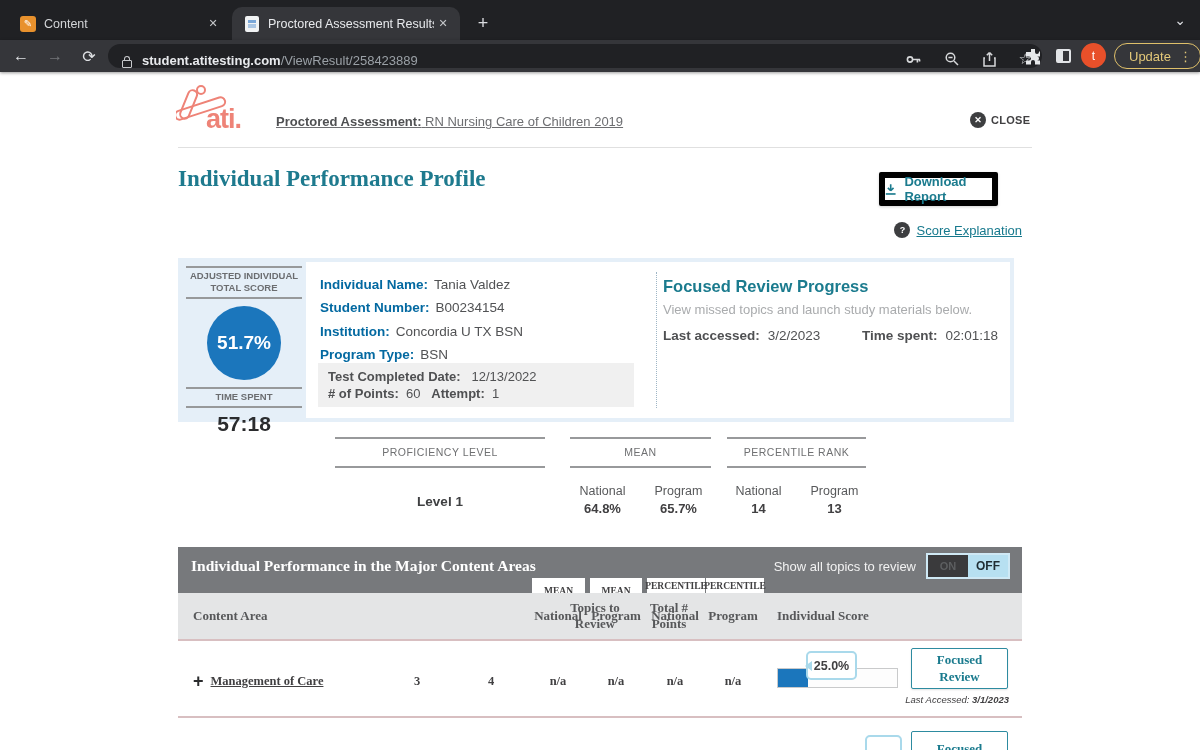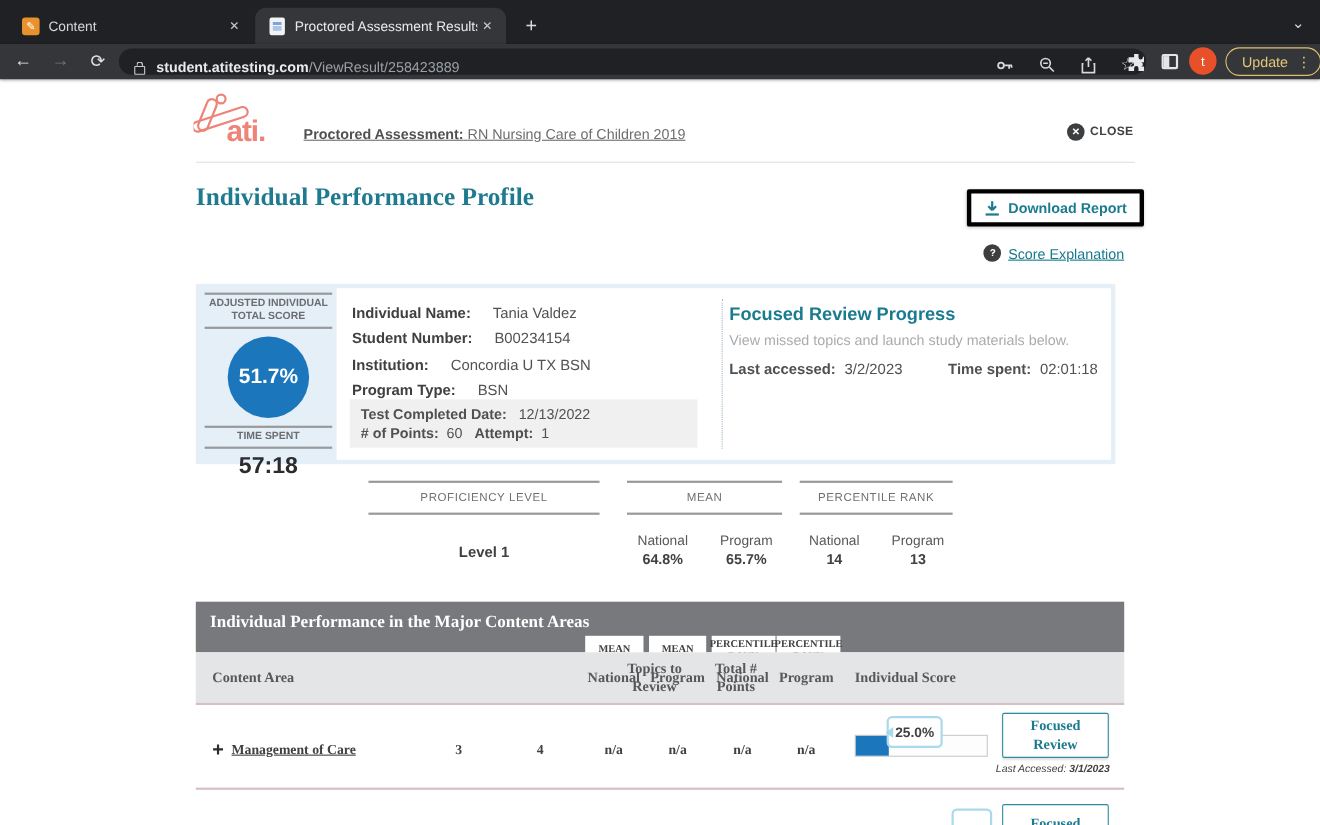--- a/index.html
+++ b/index.html
@@ -56,37 +56,37 @@
 
   .assess-line { left:276px; top:42px; font-size:13px; color:#6d6e71;text-decoration:underline; }
   .assess-line b { color:#4f5052; }
   .close-btn { left:970px; top:40px; display:flex; align-items:center; gap:5px; cursor:pointer; }
   .circle-ic { width:16px; height:16px; border-radius:50%; background:#3d3e40; color:#fff;
     display:flex; align-items:center; justify-content:center; font-size:9px; font-weight:bold; flex:none; }
   .close-txt { font-size:11px; font-weight:bold; color:#414042; letter-spacing:.3px; }
   .head-rule { left:178px; top:75px; width:854px; border-top:1px solid #e0e0e0; }
 
   .h1 { left:178px; top:94px; font-family:"Liberation Serif", serif; font-size:23px; color:#1e7a8e; }
-  .dl-btn { left:879px; top:100px; width:161px; height:34px; background:#fff; border:4px solid #000000;
+  .dl-btn { left:879px; top:100px; width:119px; height:34px; background:#fff; border:6px solid #000000;
     border-radius:2px; box-shadow:0 1px 3px rgba(0,0,0,.18); display:flex; align-items:center;
     justify-content:center; gap:8px; color:#1b7b8e; font-size:13px; font-weight:bold; cursor:pointer; }
   .score-exp { left:890px; top:150px; width:132px; display:flex; align-items:center; gap:6px; justify-content:flex-end; }
   .score-exp a { color:#17798d; font-size:13px; }
 
   
   .panel { left:178px; top:186px; width:836px; height:164px; background:#e5eff8; }
   .score-col { position:absolute; left:8px; top:8px; width:116px; text-align:center; }
   .mini-rule { border-top:2px solid #97999b; }
   .mini-label { font-size:9.5px; font-weight:bold; color:#6b6d70; padding:2px 0 3px; line-height:1.25; }
   .big-circle { width:74px; height:74px; border-radius:50%; background:#1b76bc; color:#fff;
     font-size:19px; font-weight:bold; display:flex; align-items:center; justify-content:center; margin:7px auto 7px; }
   .time-val { font-size:21px; font-weight:bold; color:#2b2c2e; padding-top:4px; }
   .info-box { position:absolute; left:128px; top:4px; right:4px; bottom:4px; background:#fff; }
   .info-row { position:absolute; left:14px; font-size:13.5px; color:#515254; }
-  .info-row b { color:#404040; margin-right:20px; }
+  .info-row b { color:#0369a1; margin-right:6px; }
   .test-box { position:absolute; left:12px; top:101px; width:316px; height:44px; background:#f0f0f0;
     font-size:13px; color:#515254; padding:6px 0 0 10px; }
   .test-box b { color:#4f5052; }
   .fr-divider { position:absolute; left:350px; top:10px; bottom:10px; border-left:1px dotted #9fb6c6; }
   .fr-title { position:absolute; left:357px; top:15px; font-size:16.5px; font-weight:bold; color:#1b7b8e; }
   .fr-sub { position:absolute; left:357px; top:40px; font-size:13px; color:#a9abad; }
   .fr-last { position:absolute; left:357px; top:66px; font-size:13.5px; color:#515254; }
   .fr-last b, .fr-time b { color:#4f5052; margin-right:8px; }
   .fr-time { position:absolute; right:12px; top:66px; font-size:13.5px; color:#515254; }
 
@@ -304,20 +304,27 @@
           <span>National</span><b>14</b>
         </div>
         <div class="cell">
           <span>Program</span><b>13</b>
         </div>
       </div>
     </div>
 
     <div class="abs tbl-bar">
       <div class="tbl-title">Individual Performance in the Major Content Areas</div>
+      <div class="toggle-wrap">
+        <span class="toggle-label">Show all topics to review</span>
+        <div class="toggle">
+          <span class="tg-on">ON</span>
+          <span class="tg-off">OFF</span>
+        </div>
+      </div>
     </div>
 
     <div class="abs grp-box" style="left:532px; width:53px;">MEAN</div>
     <div class="abs grp-box" style="left:590px; width:52px;">MEAN</div>
     <div class="abs grp-box" style="left:647px; width:58px;">PERCENTILE RANK</div>
     <div class="abs grp-box" style="left:706px; width:58px;">PERCENTILE RANK</div>
 
     <div class="abs tbl-sub">
       <span class="colhead" style="left:15px; text-align:left;">Content Area</span>
       <span class="colhead" style="left:387px; width:60px;">Topics to Review</span>

